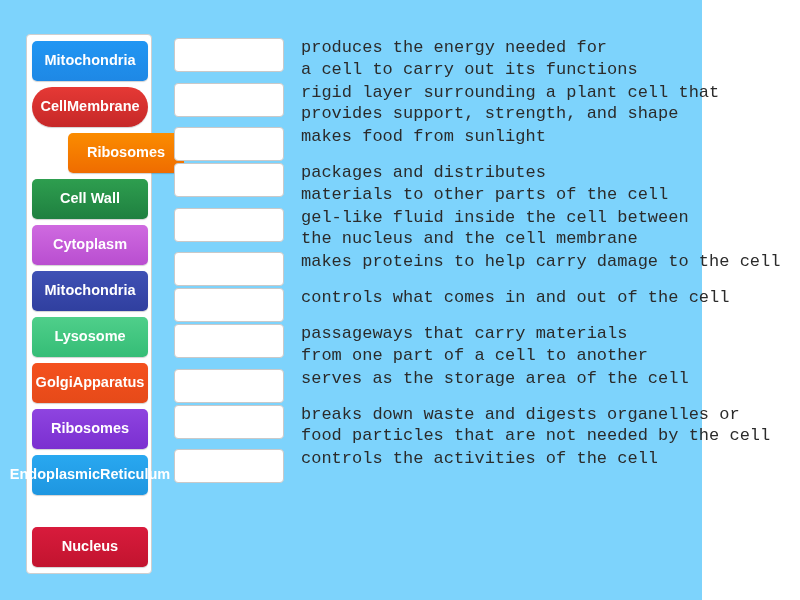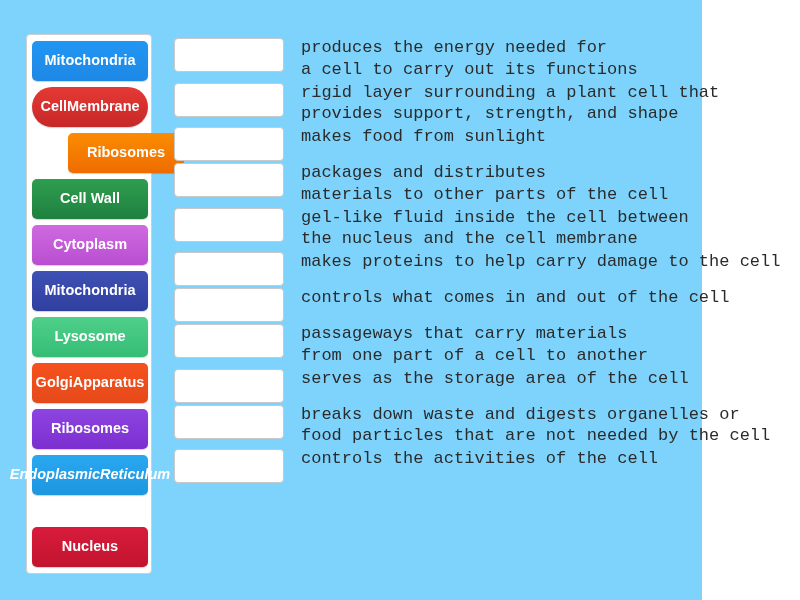--- a/index.html
+++ b/index.html
@@ -120,21 +120,21 @@
       <div class="tile" style="background: linear-gradient(rgb(79, 207, 138), rgb(53, 189, 118)); justify-content: center;">
         <span>Lysosome</span>
       </div>
       <div class="tile" style="background: linear-gradient(rgb(244, 81, 30), rgb(230, 74, 25));">
         <span>Golgi</span>
         <span>Apparatus</span>
       </div>
       <div class="tile" style="background: linear-gradient(rgb(142, 68, 224), rgb(123, 47, 208));">
         <span>Ribosomes</span>
       </div>
-      <div class="tile" style="background: linear-gradient(rgb(41, 168, 240), rgb(30, 150, 224)); font-style: italic;">
+      <div class="tile" style="background: linear-gradient(rgb(41, 168, 240), rgb(30, 150, 224));">
         <span>Endoplasmic</span>
         <span>Reticulum</span>
       </div>
       <div class="tile" style="background: linear-gradient(rgb(216, 27, 60), rgb(194, 20, 47)); margin-top: 26px;">
         <span>Nucleus</span>
       </div>
     </div>
 
   <div class="rows" id="rows">
       <div class="row">

